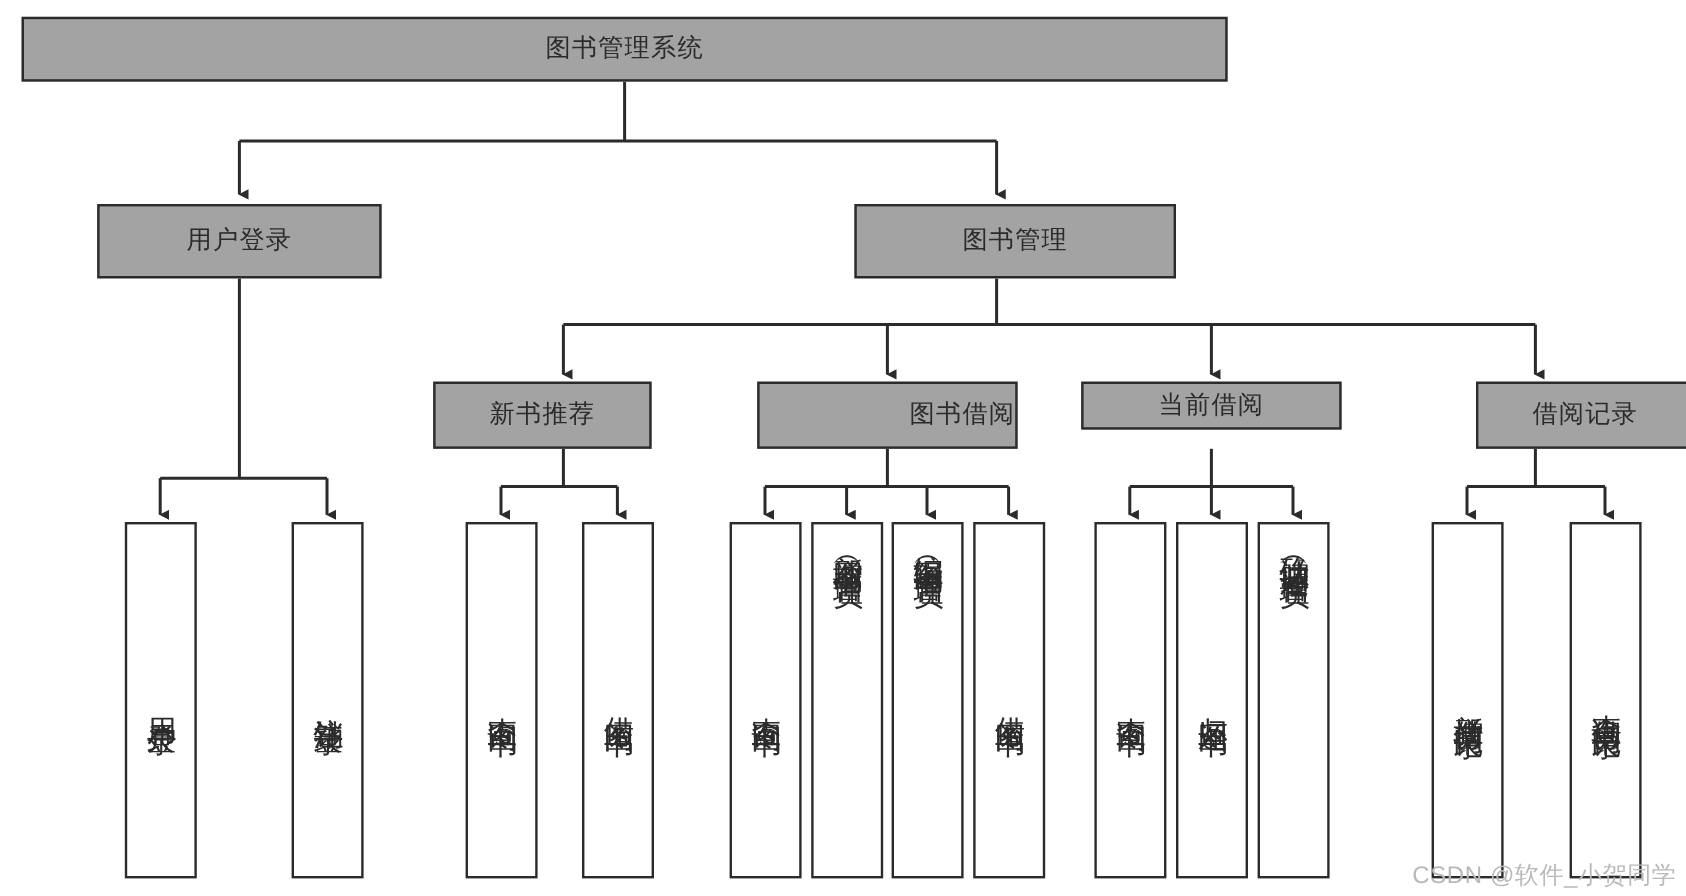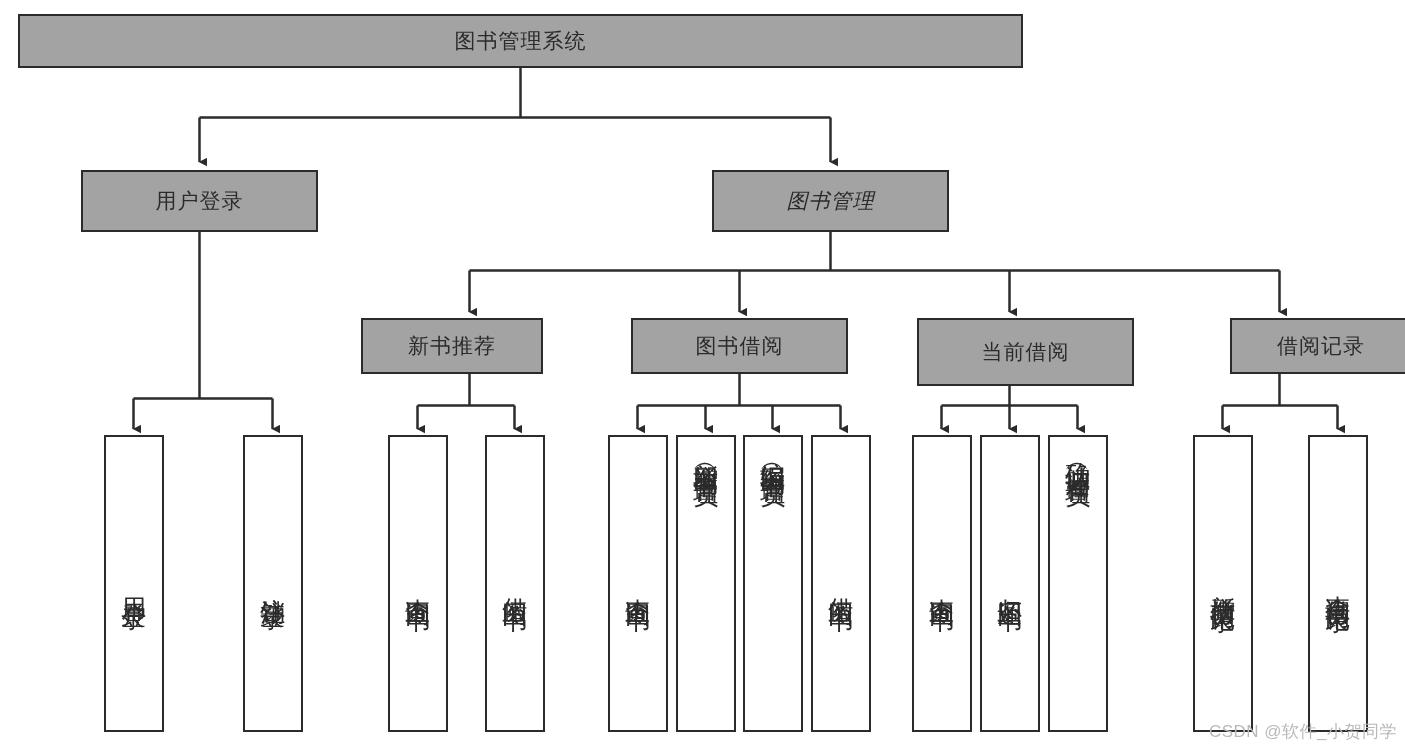--- a/index.html
+++ b/index.html
@@ -47,21 +47,21 @@
     font-size:25px;
     line-height:1.06;
     letter-spacing:3px;
     white-space:nowrap;
     user-select:none;
   }
   .watermark{
     position:absolute;
     right:8px;
     bottom:4px;
-    font-size:17px;
+    font-size:20px;
     color:#b9b9b9;
     letter-spacing:0.5px;
     white-space:nowrap;
     user-select:none;
   }
 </style>
 </head>
 <body>
 
 <svg id="diagram" viewBox="0 0 1405 747" xmlns="http://www.w3.org/2000/svg">
@@ -115,31 +115,31 @@
   </g>
 </svg>
 
 <div class="node-box" style="left:18px;top:14px;width:1005px;height:54px;">
   <span class="node-label">图书管理系统</span>
 </div>
 
 <div class="node-box" style="left:81px;top:170px;width:237px;height:62px;">
   <span class="node-label">用户登录</span>
 </div>
-<div class="node-box" style="left:712px;top:170px;width:237px;height:62px;font-style:italic;">
+<div class="node-box" style="left:712px;top:170px;width:268px;height:62px;">
   <span class="node-label">图书管理</span>
 </div>
 
 <div class="node-box" style="left:361px;top:318px;width:182px;height:56px;">
   <span class="node-label">新书推荐</span>
 </div>
-<div class="node-box" style="left:631px;top:318px;width:217px;height:56px;">
+<div class="node-box" style="left:631px;top:318px;width:217px;height:56px;justify-content:flex-end;">
   <span class="node-label">图书借阅</span>
 </div>
-<div class="node-box" style="left:901px;top:318px;width:217px;height:68px;margin-left:16px;">
+<div class="node-box" style="left:901px;top:318px;width:217px;height:40px;">
   <span class="node-label">当前借阅</span>
 </div>
 <div class="node-box" style="left:1230px;top:318px;width:182px;height:56px;">
   <span class="node-label">借阅记录</span>
 </div>
 
 <div class="leaf-box center" style="left:104px;top:435px;width:60px;height:297px;">
   <span class="leaf-label">用户登录</span>
 </div>
 <div class="leaf-box center" style="left:243px;top:435px;width:60px;height:297px;">

